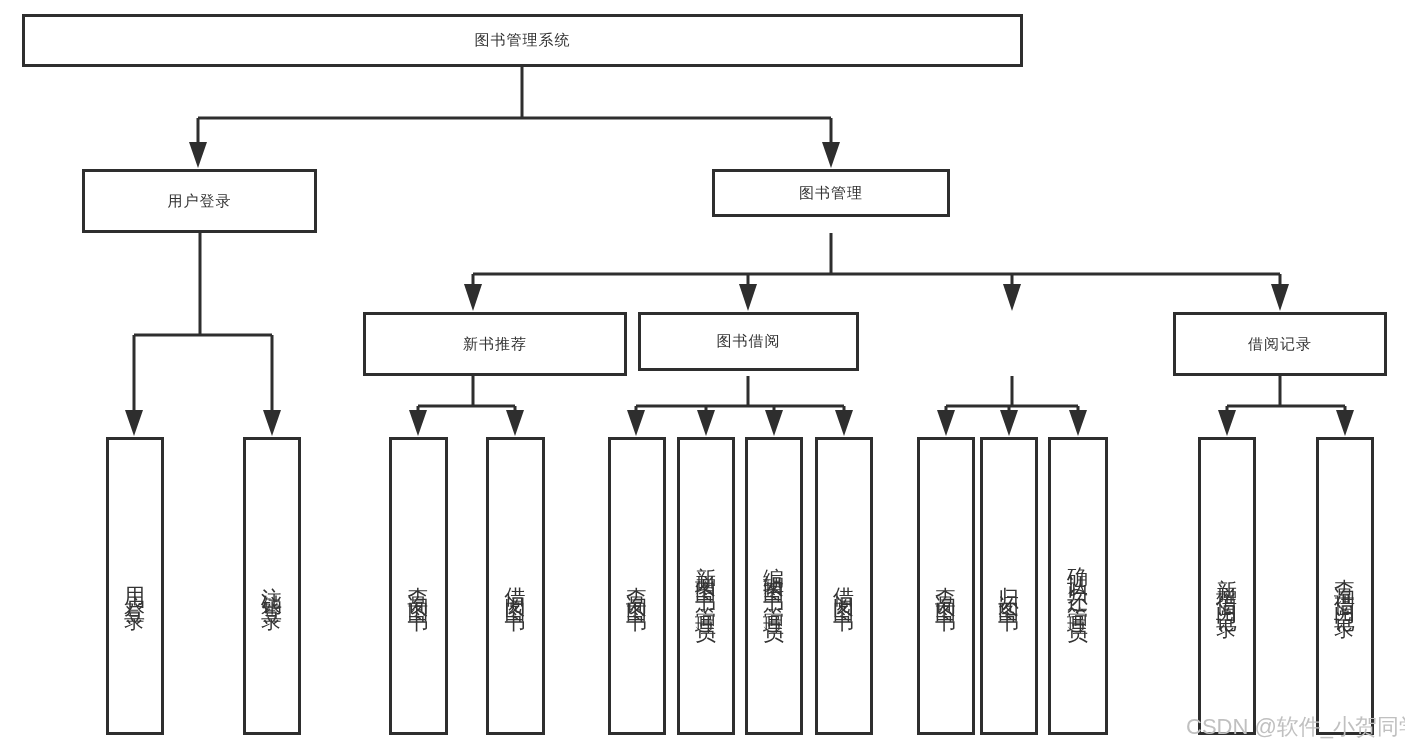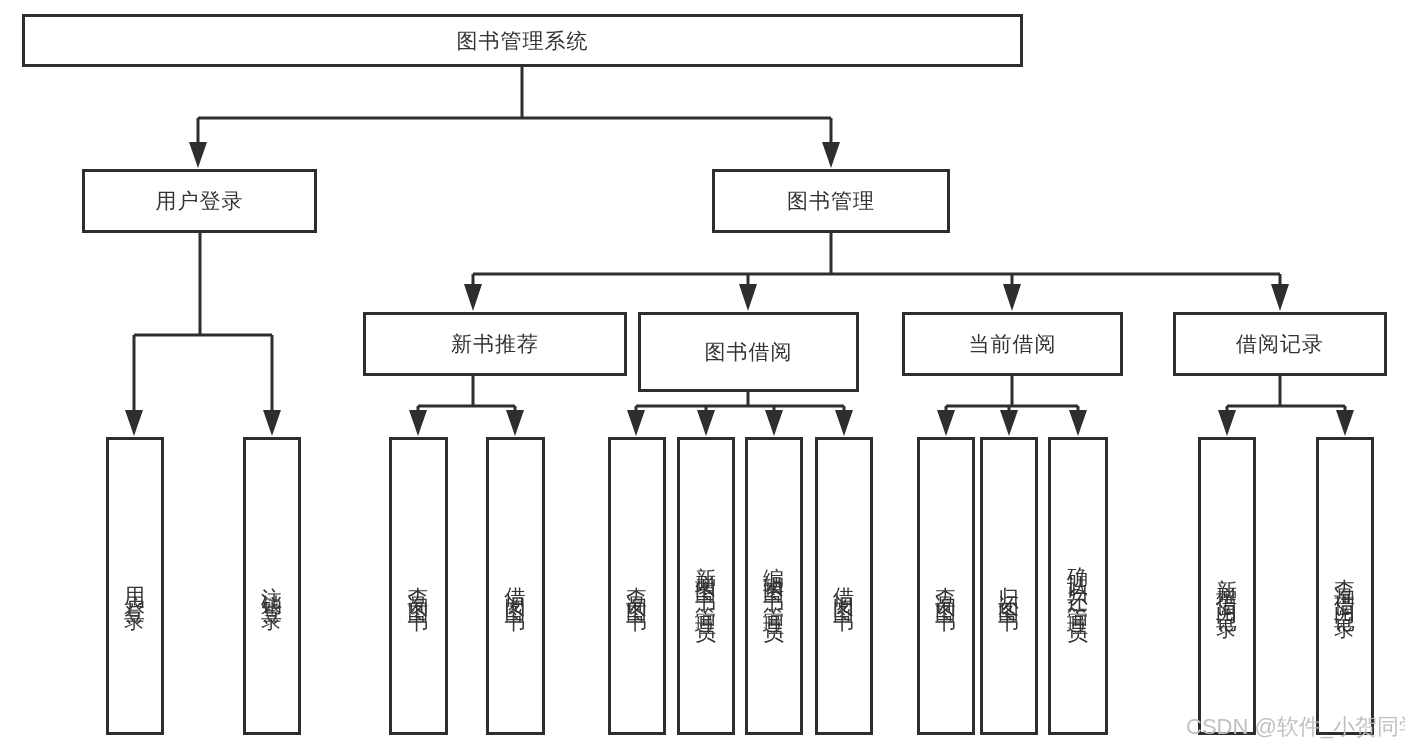--- a/index.html
+++ b/index.html
@@ -15,34 +15,34 @@
     position:absolute;
     box-sizing:border-box;
     border:3px solid #2e2e2e;
     background:#ffffff;
     display:flex;
     align-items:center;
     justify-content:center;
     color:#333333;
     z-index:2;
   }
-  .h-node{font-size:21px;letter-spacing:1px;font-family:Liberation Serif, serif;}
+  .h-node{font-size:15px;letter-spacing:1px;font-family:Liberation Serif, serif;}
   .v-node{
     font-size:21px;
     writing-mode:vertical-rl;
     text-orientation:mixed;
     letter-spacing:8px;
     line-height:1;
   }
   
   .p-root{left:22px;top:14px;width:1001px;height:53px;}
   .p-login{left:82px;top:169px;width:235px;height:64px;}
-  .p-mgmt{left:712px;top:169px;width:238px;height:64px;}
+  .p-mgmt{left:712px;top:169px;width:238px;height:48px;}
   .p-g0{left:363px;top:312px;width:264px;height:64px;}
-  .p-g1{left:638px;top:312px;width:221px;height:80px;justify-content:center;}
+  .p-g1{left:638px;top:312px;width:221px;height:59px;justify-content:center;}
   .p-g2{left:902px;top:312px;width:221px;height:64px;}
   .p-g3{left:1173px;top:312px;width:214px;height:64px;}
   .p-l1{left:106px;top:437px;width:58px;height:298px;}
   .p-l2{left:243px;top:437px;width:58px;height:298px;}
   .p-n1{left:389px;top:437px;width:59px;height:298px;}
   .p-n2{left:486px;top:437px;width:59px;height:298px;}
   .p-b1{left:608px;top:437px;width:58px;height:298px;}
   .p-b2{left:677px;top:437px;width:58px;height:298px;}
   .p-b3{left:745px;top:437px;width:58px;height:298px;}
   .p-b4{left:815px;top:437px;width:58px;height:298px;}
@@ -106,23 +106,20 @@
   <div class="node h-node p-mgmt">
       <span>图书管理</span>
     </div>
 
   <div class="node h-node p-g0">
       <span>新书推荐</span>
     </div>
   <div class="node h-node p-g1">
       <span>图书借阅</span>
     </div>
-  <div class="node h-node p-g2">
-      <span>当前借阅</span>
-    </div>
   <div class="node h-node p-g3">
       <span>借阅记录</span>
     </div>
 
   <div class="node v-node p-l1">
       <span>用户登录</span>
     </div>
   <div class="node v-node p-l2">
       <span>注销登录</span>
     </div>

